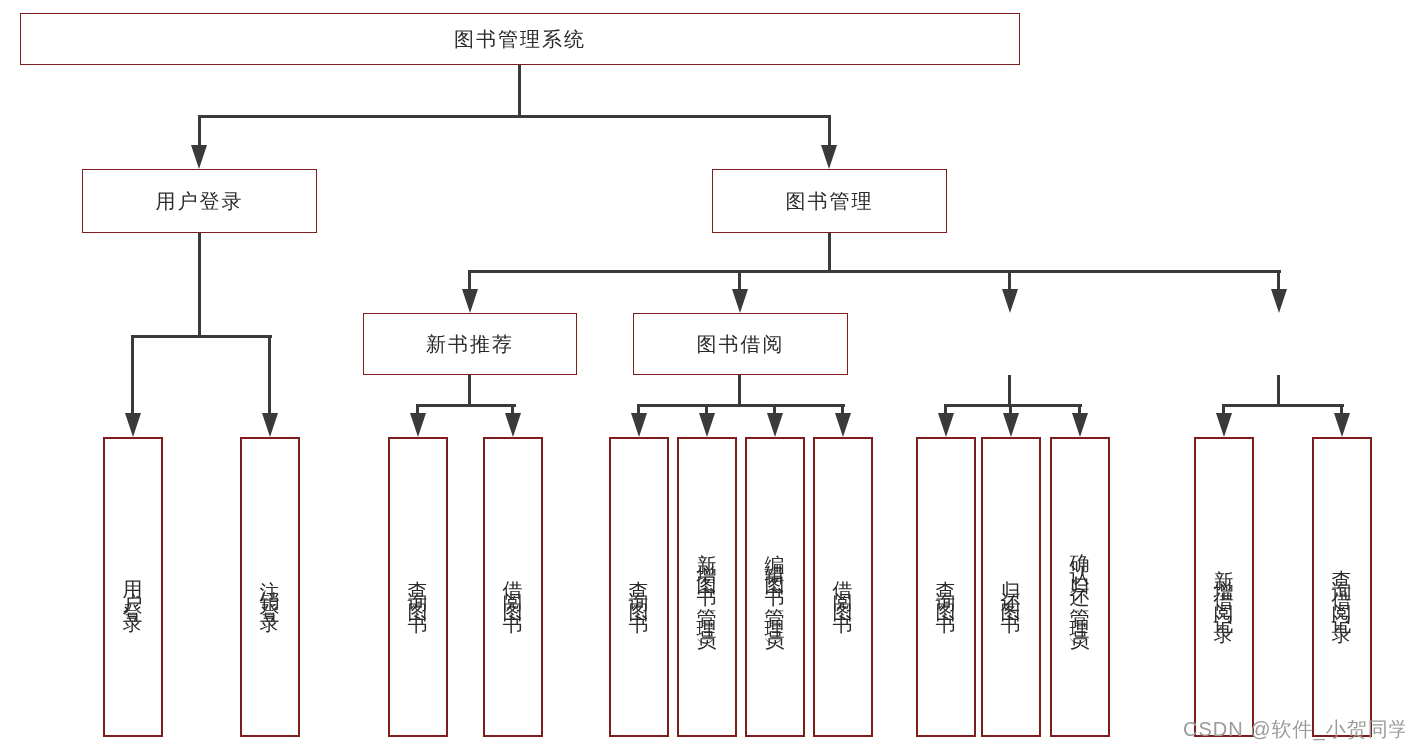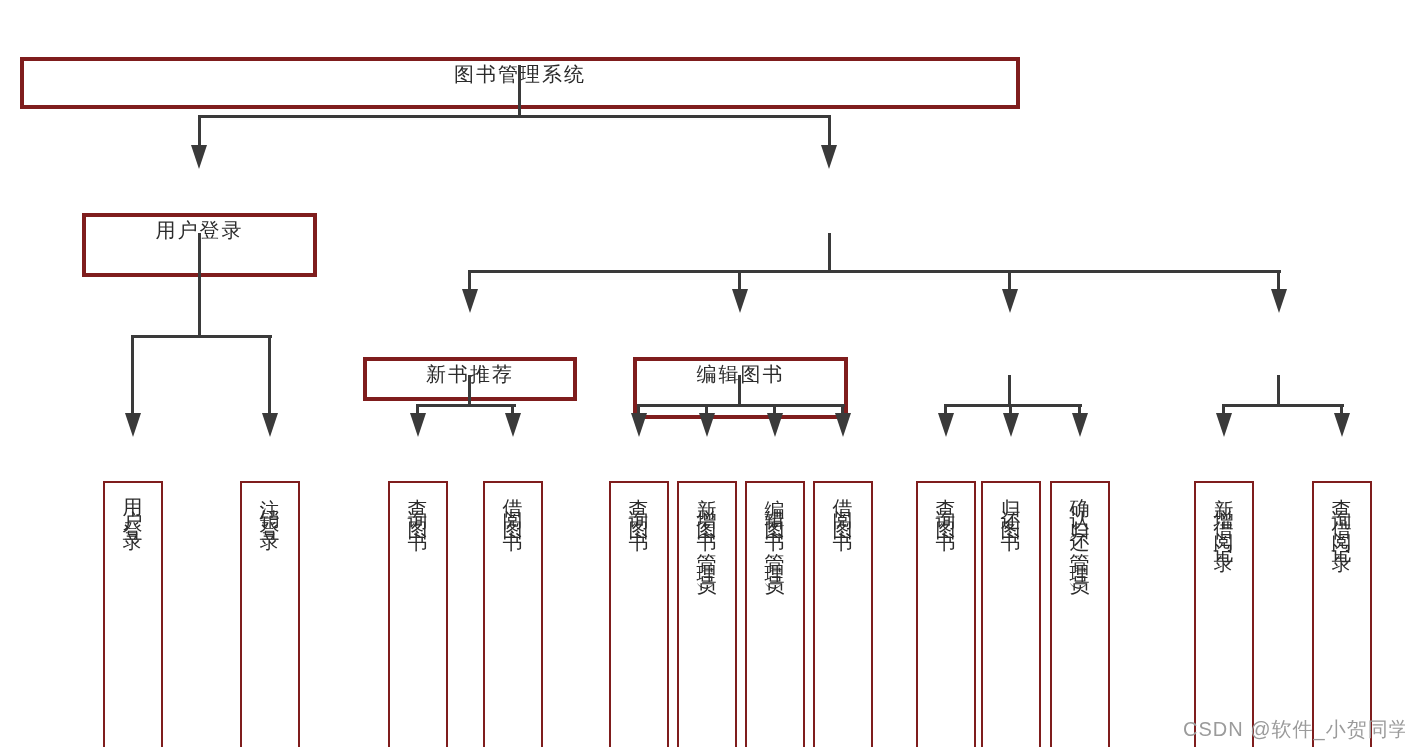--- a/index.html
+++ b/index.html
@@ -11,28 +11,28 @@
     position: relative;
     width: 1405px;
     height: 747px;
     background: #ffffff;
     overflow: hidden;
   }
   .box {
     position: absolute;
     box-sizing: border-box;
     background: #ffffff;
-    border: 4px solid #7f1d1d;
+    border: 1px solid #7f1d1d;
     display: flex;
+    align-items: center;
     justify-content: center;
     font-size: 20px;
     color: #2b2b2b;
     letter-spacing: 2px;
     white-space: nowrap;
-    margin-top: 44px;
   }
   .leaf {
     border-width: 2px;
   }
   .vtext {
     writing-mode: vertical-rl;
     text-orientation: mixed;
     font-size: 20px;
     letter-spacing: 11px;
     color: #2b2b2b;
@@ -66,27 +66,30 @@
 <div id="canvas">
 
   <div class="box" style="left:20px; top:13px; width:1000px; height:52px;">
     <span>图书管理系统</span>
   </div>
 
   <div class="box" style="left:82px; top:169px; width:235px; height:64px;">
     <span>用户登录</span>
   </div>
 
-
-  <div class="box" style="left:363px; top:313px; width:214px; height:44px;">
+  <div class="box" style="left:712px; top:169px; width:235px; height:64px;">
+    <span>图书管理</span>
+  </div>
+
+  <div class="box" style="left:363px; top:313px; width:214px; height:62px;">
     <span>新书推荐</span>
   </div>
 
   <div class="box" style="left:633px; top:313px; width:215px; height:62px;">
-    <span>编辑图书</span>
+    <span>图书借阅</span>
   </div>
 
 
 
   <div class="box leaf" style="left:103px; top:437px; width:60px; height:300px;">
     <span class="vtext">用户登录</span>
   </div>
 
   <div class="box leaf" style="left:240px; top:437px; width:60px; height:300px;">
     <span class="vtext">注销登录</span>

